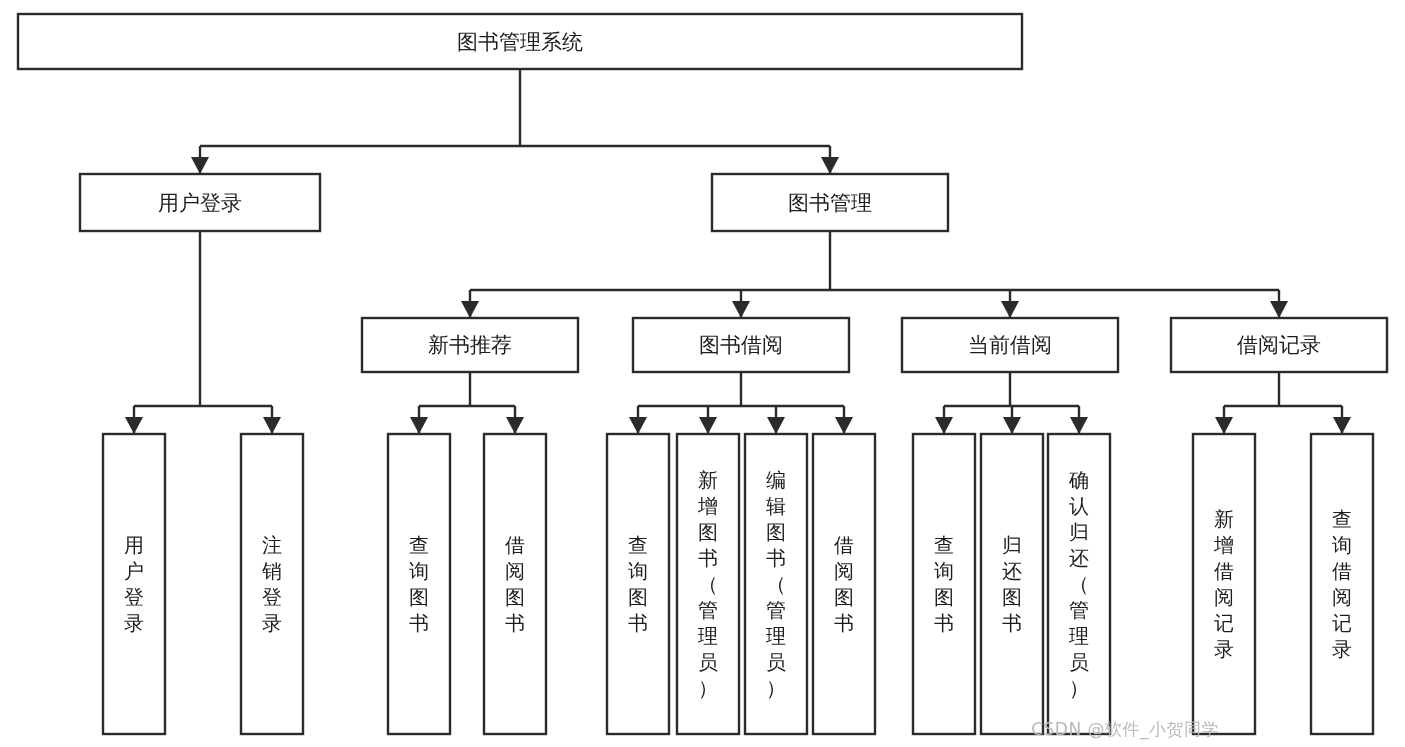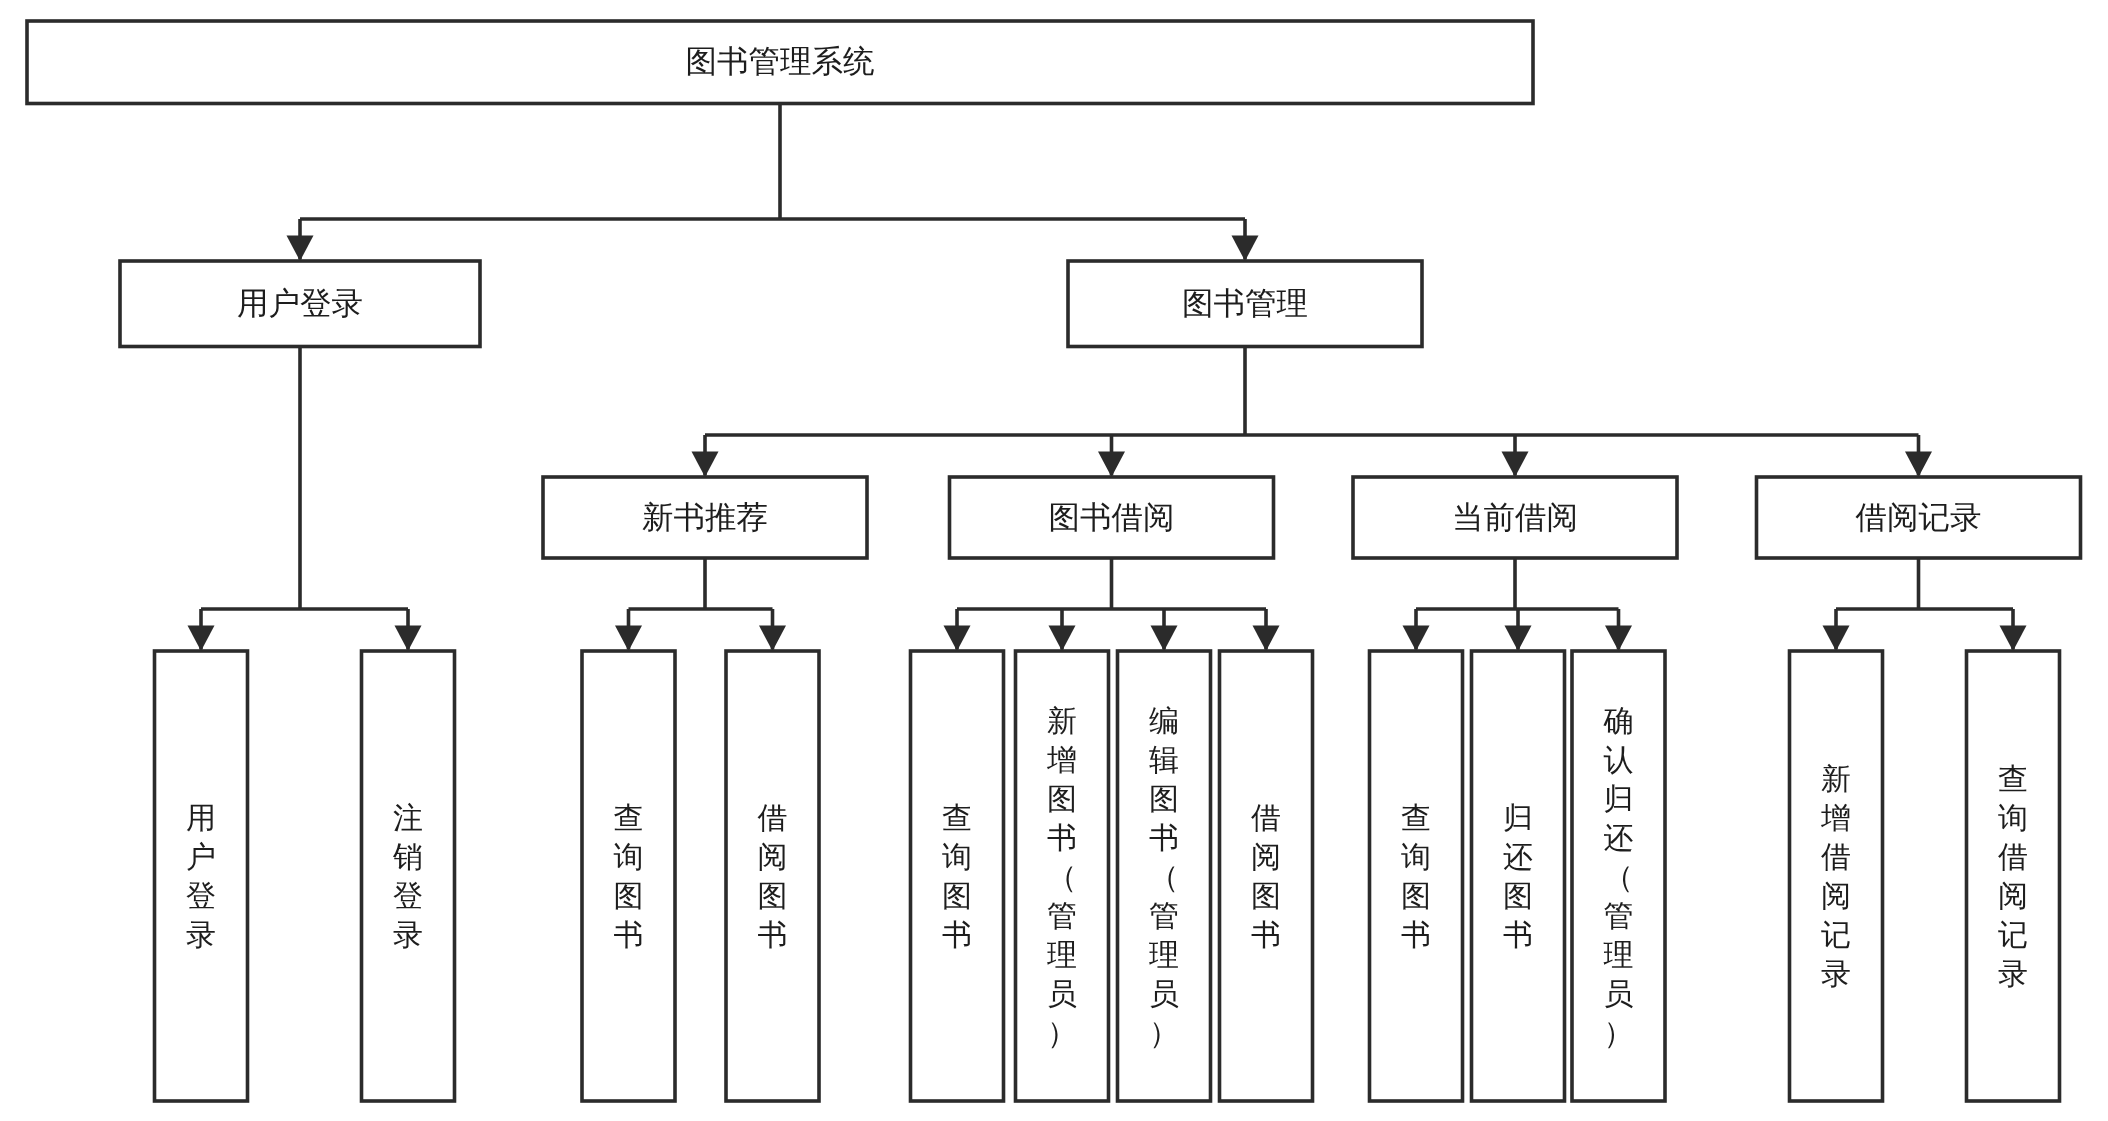--- a/index.html
+++ b/index.html
@@ -214,13 +214,14 @@
         <g>
           <rect x="1193" y="434" width="62" height="300" class="node-box"></rect>
           <text x="1224" y="526.28" class="node-label-v"><tspan x="1224" dy="0">新</tspan><tspan x="1224" dy="26">增</tspan><tspan x="1224" dy="26">借</tspan><tspan x="1224" dy="26">阅</tspan><tspan x="1224" dy="26">记</tspan><tspan x="1224" dy="26">录</tspan></text>
         </g>
         <g>
           <rect x="1311" y="434" width="62" height="300" class="node-box"></rect>
           <text x="1342" y="526.28" class="node-label-v"><tspan x="1342" dy="0">查</tspan><tspan x="1342" dy="26">询</tspan><tspan x="1342" dy="26">借</tspan><tspan x="1342" dy="26">阅</tspan><tspan x="1342" dy="26">记</tspan><tspan x="1342" dy="26">录</tspan></text>
         </g>
       </g>
   </svg>
+  <div class="watermark">CSDN @软件_小贺同学</div>
 </div>
 
 </body></html>

